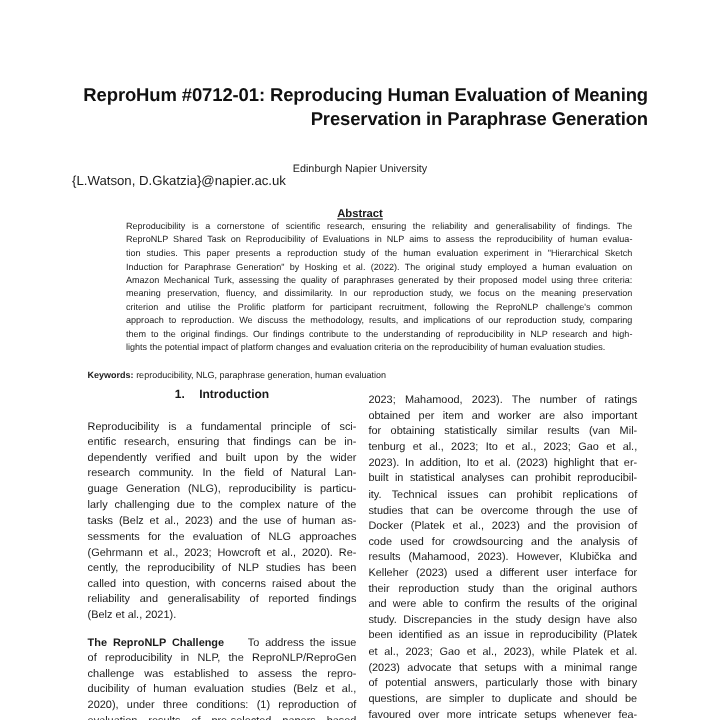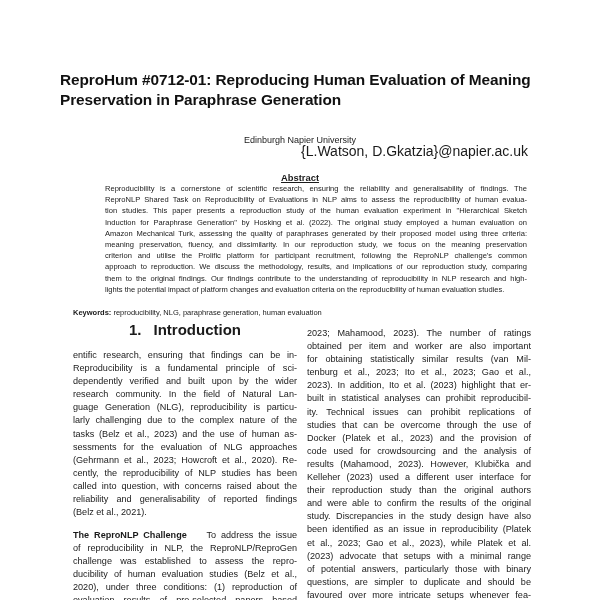--- a/index.html
+++ b/index.html
@@ -1,33 +1,33 @@
 <!DOCTYPE html>
 <html><head>
 <meta charset="utf-8">
 <style>
   html, body { margin:0; padding:0; background:#ffffff; }
   body { width:600px; height:600px; overflow:hidden; position:relative; font-family:"Liberation Sans", sans-serif; color:#1a1a1a; }
   .page { position:absolute; left:0; top:0; width:600px; height:600px; }
-  .title { position:absolute; left:60px; top:70px; width:480px; text-align:left; font-weight:bold; font-size:15.4px; line-height:20px; color:#111; letter-spacing:-0.1px; }
+  .title { position:absolute; left:60px; top:70px; width:480px; text-align:right; font-weight:bold; font-size:15.4px; line-height:20px; color:#111; letter-spacing:-0.1px; }
   .authors { position:absolute; left:60px; top:122px; width:480px; text-align:center; font-weight:bold; font-size:10.6px; line-height:13px; }
   .affil { position:absolute; left:60px; top:135px; width:480px; text-align:center; font-size:9px; line-height:11px; }
-  .email { position:absolute; left:48px; top:146px; width:480px; text-align:right; font-size:14px; line-height:11px; }
+  .email { position:absolute; left:60px; top:146px; width:480px; text-align:left; font-size:11px; line-height:11px; }
   .abs-head { position:absolute; left:60px; top:172px; width:480px; text-align:center; font-weight:bold; font-size:9.4px; line-height:12px;text-decoration:underline; }
   .abs-body { position:absolute; left:73px; top:183px; width:454px; font-size:7.55px; line-height:11.2px; text-align:justify; }
   .abs-body .ln { display:block; white-space:nowrap; text-align:justify; text-align-last:justify;margin-left:32px; }
   .abs-body .ln.last { text-align-last:left; }
   .keywords { position:absolute; left:73px; top:307px; width:454px; font-size:7.5px; line-height:11px; }
   .keywords b { font-weight:bold; }
   .col { position:absolute; width:224px; font-size:9.1px; line-height:13.1px; }
   .col .ln { display:block; white-space:nowrap; text-align:justify; text-align-last:justify; overflow:visible; }
   .col .ln.last { text-align-last:left; }
   .left { left:73px; }
   .right { left:307px; top:327px; }
-  .sec-head { position:absolute; left:73px; top:323px; width:224px; text-align:center; font-weight:bold; font-size:15px; line-height:14px; }
+  .sec-head { position:absolute; left:73px; top:323px; width:224px; text-align:center; font-weight:bold; font-size:10px; line-height:14px; }
   .sec-head .num { margin-right:12px; }
   .intro-p { top:349px; }
   .challenge-p { top:529px; }
   .para-head { font-weight:bold; }
 </style>
 </head>
 <body>
 
 <div class="page">
 
@@ -56,22 +56,22 @@
   <div class="keywords">
     <b>Keywords:</b>
     <span>reproducibility, NLG, paraphrase generation, human evaluation</span>
   </div>
 
   <div class="sec-head">
     <span class="num">1.</span><span>Introduction</span>
   </div>
 
   <div class="col left intro-p">
+    <span class="ln">Reproducibility is a fundamental principle of sci-</span>
     <span class="ln">entific research, ensuring that findings can be in-</span>
-    <span class="ln">Reproducibility is a fundamental principle of sci-</span>
     <span class="ln">dependently verified and built upon by the wider</span>
     <span class="ln">research community.  In the field of Natural Lan-</span>
     <span class="ln">guage Generation (NLG), reproducibility is particu-</span>
     <span class="ln">larly challenging due to the complex nature of the</span>
     <span class="ln">tasks (Belz et al., 2023) and the use of human as-</span>
     <span class="ln">sessments for the evaluation of NLG approaches</span>
     <span class="ln">(Gehrmann et al., 2023; Howcroft et al., 2020). Re-</span>
     <span class="ln">cently, the reproducibility of NLP studies has been</span>
     <span class="ln">called into question, with concerns raised about the</span>
     <span class="ln">reliability and generalisability of reported findings</span>

